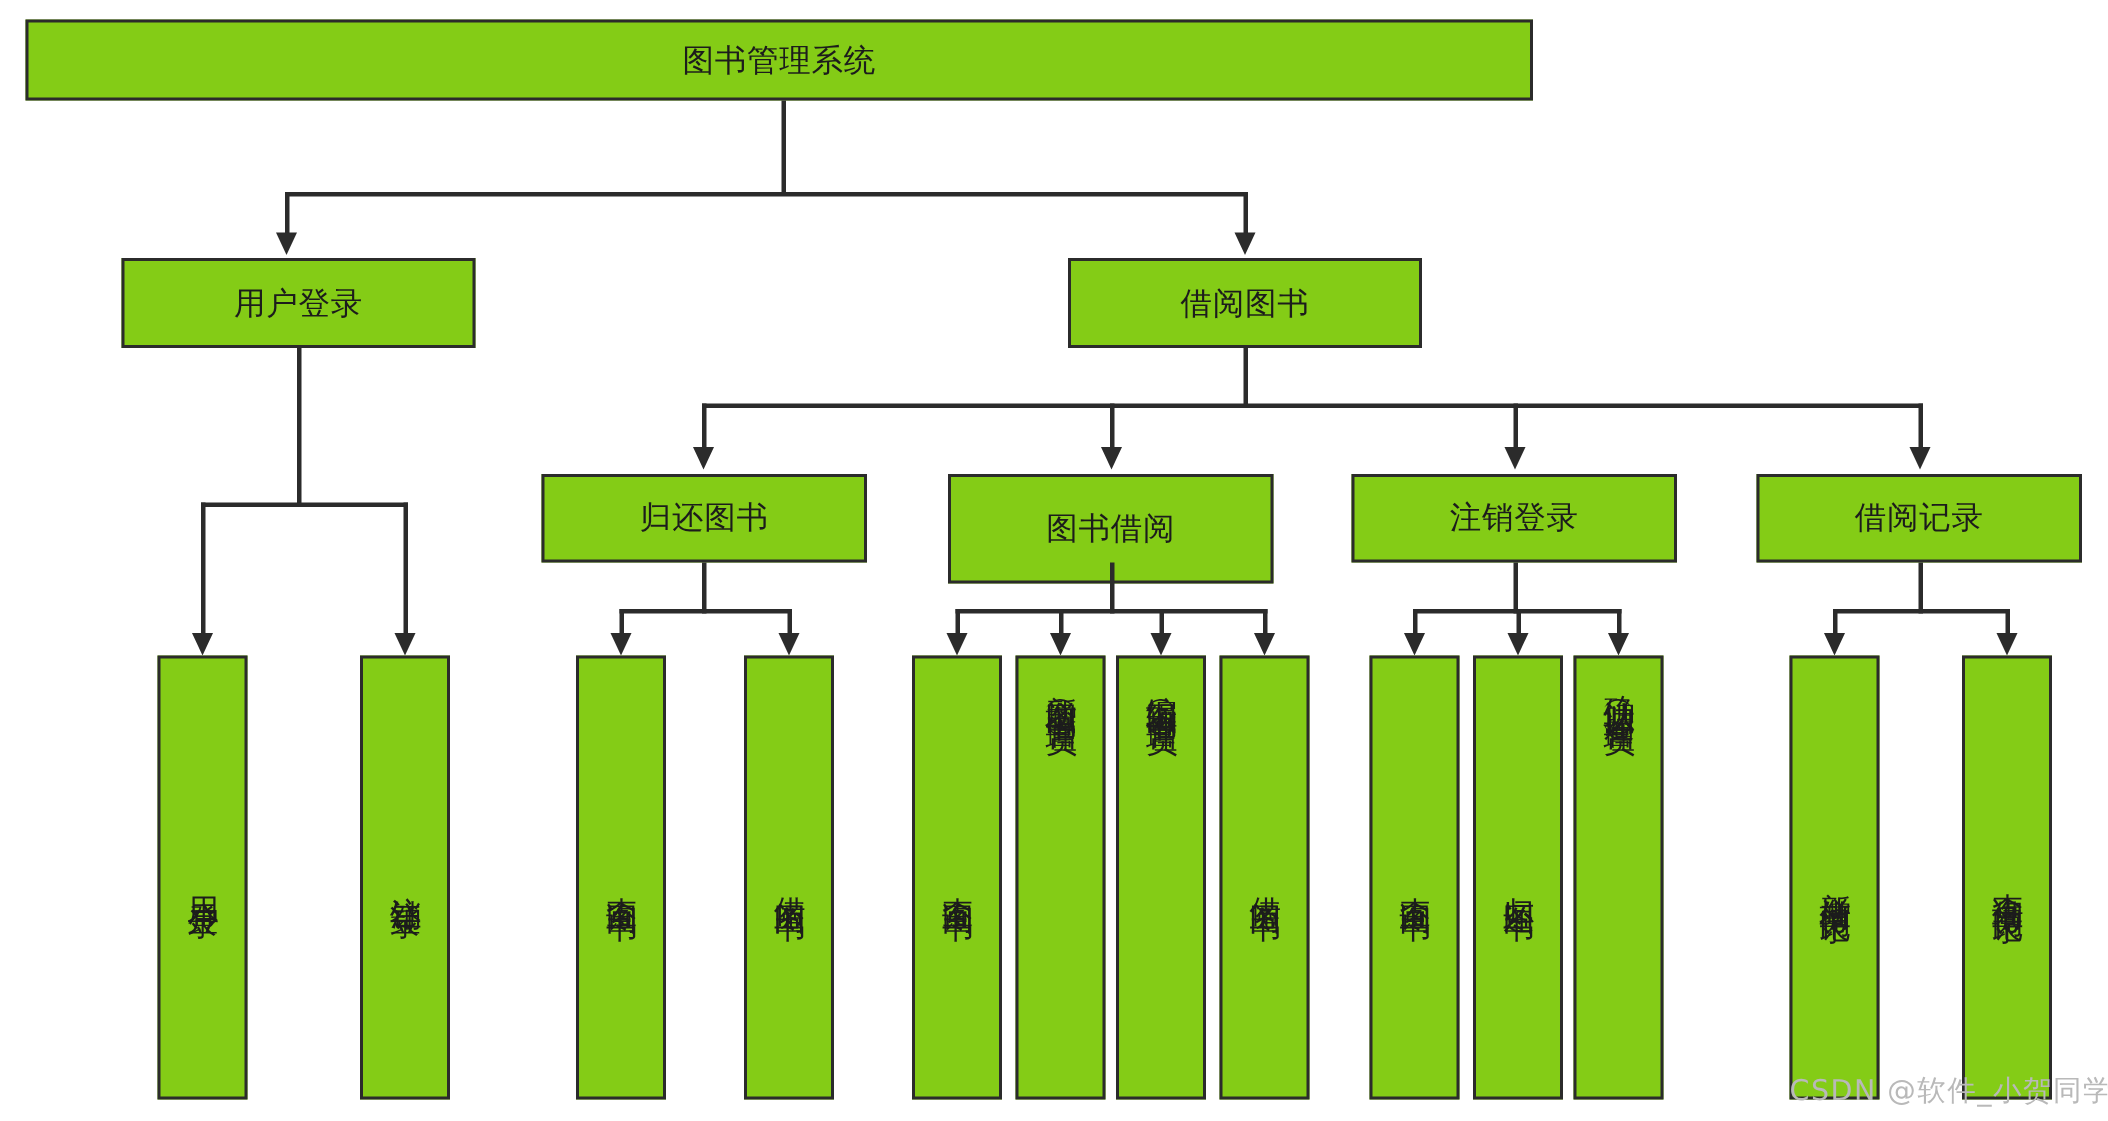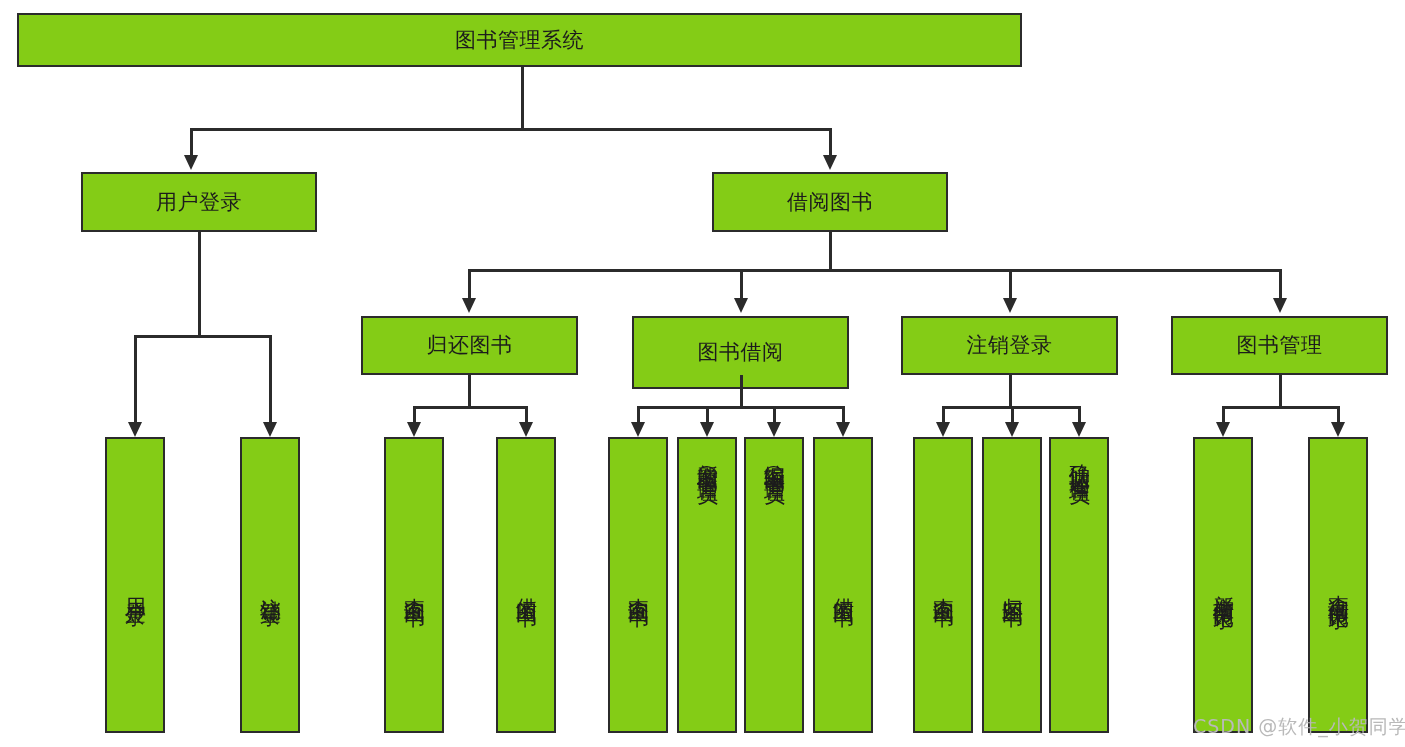--- a/index.html
+++ b/index.html
@@ -128,21 +128,21 @@
   <div class="node horiz" style="left:361px;top:316px;width:217px;height:59px;">
     <span class="lbl">归还图书</span>
   </div>
   <div class="node horiz" style="left:632px;top:316px;width:217px;height:73px;">
     <span class="lbl">图书借阅</span>
   </div>
   <div class="node horiz" style="left:901px;top:316px;width:217px;height:59px;">
     <span class="lbl">注销登录</span>
   </div>
   <div class="node horiz" style="left:1171px;top:316px;width:217px;height:59px;">
-    <span class="lbl">图书管理</span>
+    <span class="lbl">借阅记录</span>
   </div>
 
   <div class="vline" style="left:468px;top:375px;width:3px;height:34px;"></div>
   <div class="hline" style="left:413px;top:406px;width:115px;height:3px;"></div>
   <div class="vline" style="left:413px;top:406px;width:3px;height:17px;"></div>
   <div class="arrow" style="left:407px;top:422px;"></div>
   <div class="vline" style="left:525px;top:406px;width:3px;height:17px;"></div>
   <div class="arrow" style="left:519px;top:422px;"></div>
 
   <div class="vline" style="left:740px;top:375px;width:3px;height:34px;"></div>

